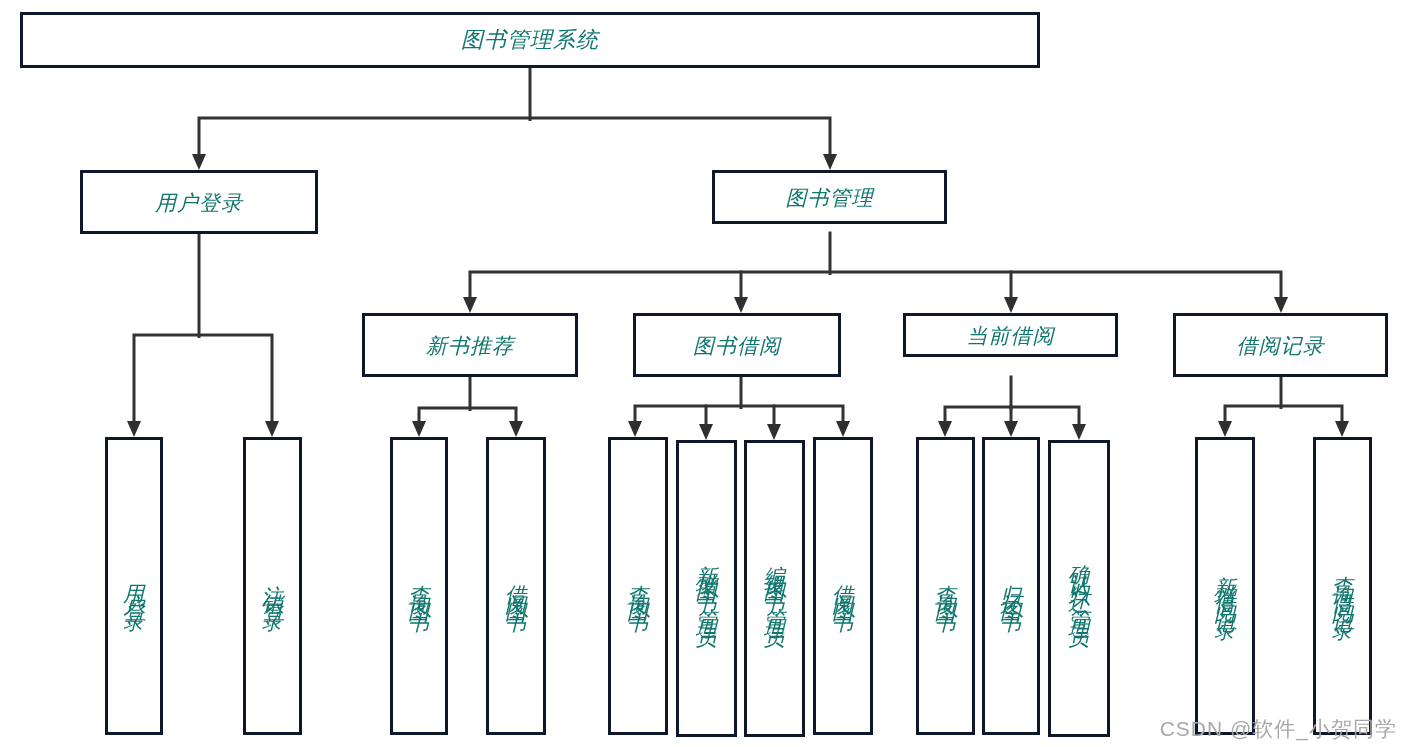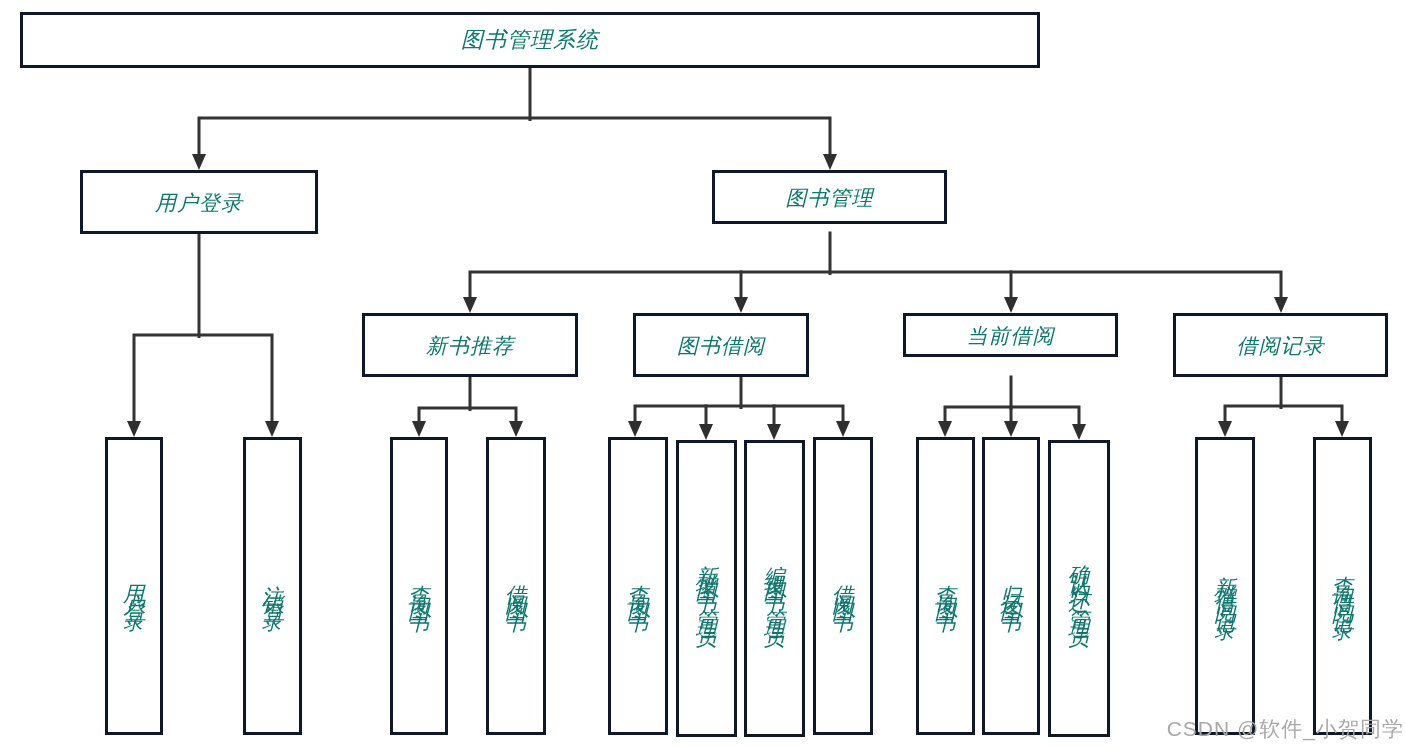--- a/index.html
+++ b/index.html
@@ -28,21 +28,21 @@
   .root-box{font-size:22px;}
   .vbox{
     writing-mode:vertical-rl;
     text-orientation:mixed;
     letter-spacing:9px;
     padding:4px 0;
     overflow:hidden;
   }
   #watermark{
     position:absolute;
-    right:1px;
+    right:8px;
     bottom:4px;
     color:#a8a8a8;
     font-size:21px;
     letter-spacing:1px;
     z-index:5;
     white-space:nowrap;
   }
   .wire{stroke:#333333;stroke-width:3;fill:none;stroke-linecap:square;}
   .ah{fill:#2f2f2f;stroke:none;}
 </style>
@@ -98,21 +98,21 @@
     <polygon class="ah" points="1225,437 1218,421 1232,421"></polygon>
     <polygon class="ah" points="1342,437 1335,421 1349,421"></polygon>
   </svg>
 
   <div class="box root-box" style="left:20px;top:12px;width:1020px;height:56px;">图书管理系统</div>
 
   <div class="box" style="left:80px;top:170px;width:238px;height:64px;">用户登录</div>
   <div class="box" style="left:712px;top:170px;width:235px;height:54px;">图书管理</div>
 
   <div class="box" style="left:362px;top:313px;width:216px;height:64px;">新书推荐</div>
-  <div class="box" style="left:633px;top:313px;width:176px;height:64px;">图书借阅</div>
+  <div class="box" style="left:633px;top:313px;width:208px;height:64px;">图书借阅</div>
   <div class="box" style="left:903px;top:313px;width:215px;height:44px;">当前借阅</div>
   <div class="box" style="left:1173px;top:313px;width:215px;height:64px;">借阅记录</div>
 
   <div class="box vbox" style="left:105px;top:437px;width:58px;height:298px;">用户登录</div>
   <div class="box vbox" style="left:243px;top:437px;width:59px;height:298px;">注销登录</div>
 
   <div class="box vbox" style="left:390px;top:437px;width:58px;height:298px;">查询图书</div>
   <div class="box vbox" style="left:486px;top:437px;width:60px;height:298px;">借阅图书</div>
 
   <div class="box vbox" style="left:608px;top:437px;width:60px;height:298px;">查询图书</div>

